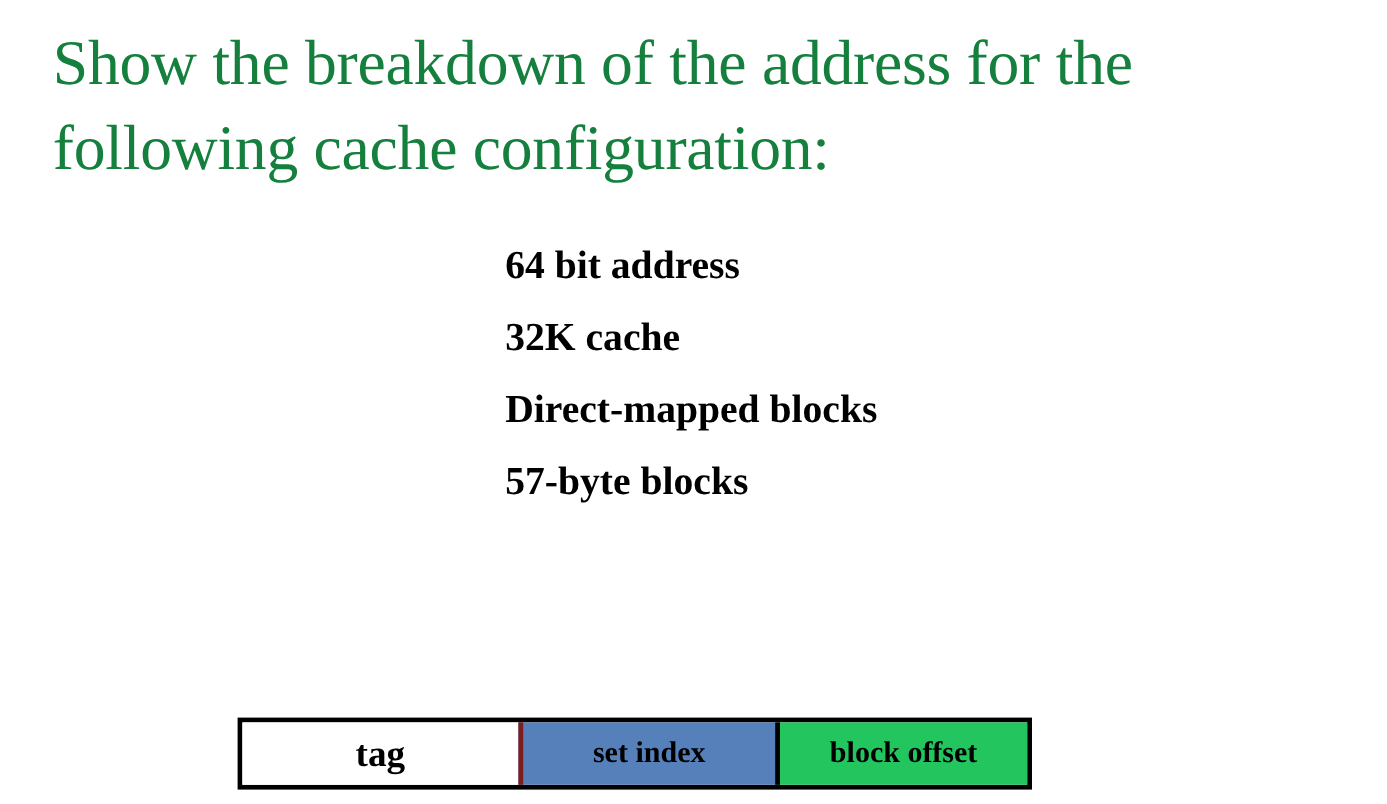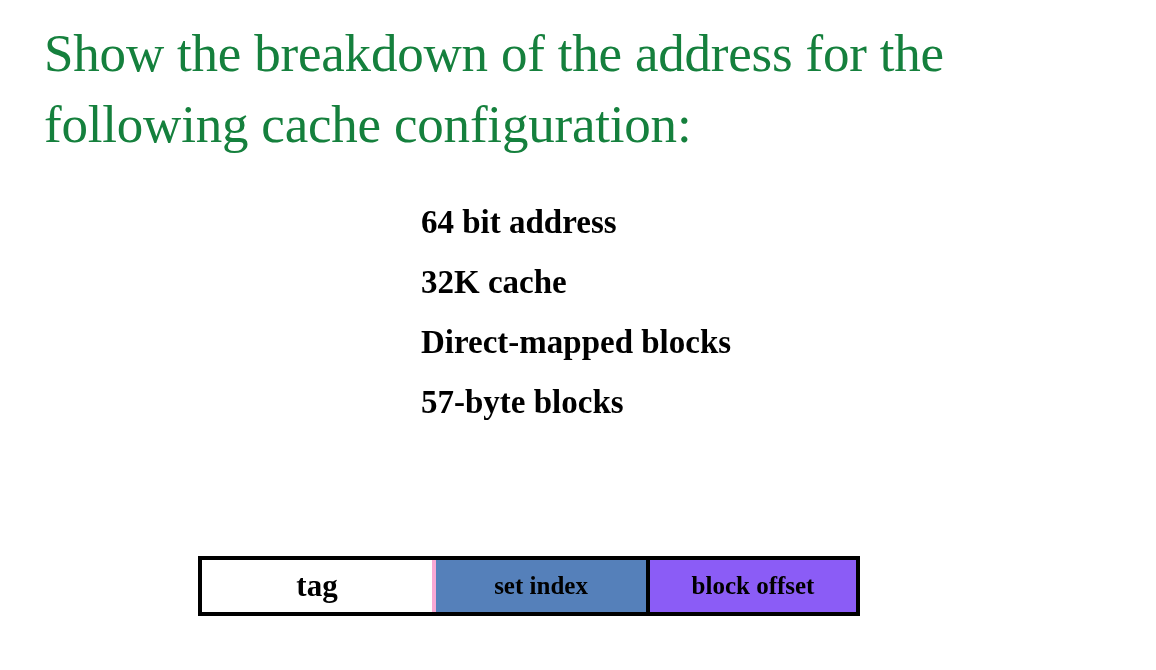--- a/index.html
+++ b/index.html
@@ -51,21 +51,21 @@
     font-size: 33px;
     line-height: 60px;
     color: #000000;
     white-space: nowrap;
   }
 
   
   .address-diagram {
     position: absolute;
     left: 198px;
-    top: 556px;
+    top: 598px;
     width: 662px;
     height: 60px;
     box-sizing: border-box;
     border: 4px solid #000000;
     display: flex;
     background: #ffffff;
   }
   .field {
     box-sizing: border-box;
     display: flex;
@@ -79,26 +79,26 @@
   }
   .field-tag {
     width: 230px;
     background: #ffffff;
     font-size: 31px;
   }
   .field-set-index {
     width: 218px;
     background: #5580ba;
     font-size: 25px;
-    border-left: 4px solid #f9a8d4;
+    border-left: 4px solid #7f1d1d;
     border-right: 4px solid #000000;
   }
   .field-block-offset {
     flex: 1 1 auto;
-    background: #8b5cf6;
+    background: #22c55e;
     font-size: 25px;
   }
 </style>
 </head>
 <body>
 
 <div class="slide">
 
   <div class="slide-title">Show the breakdown of the address for the following cache configuration:</div>
 

